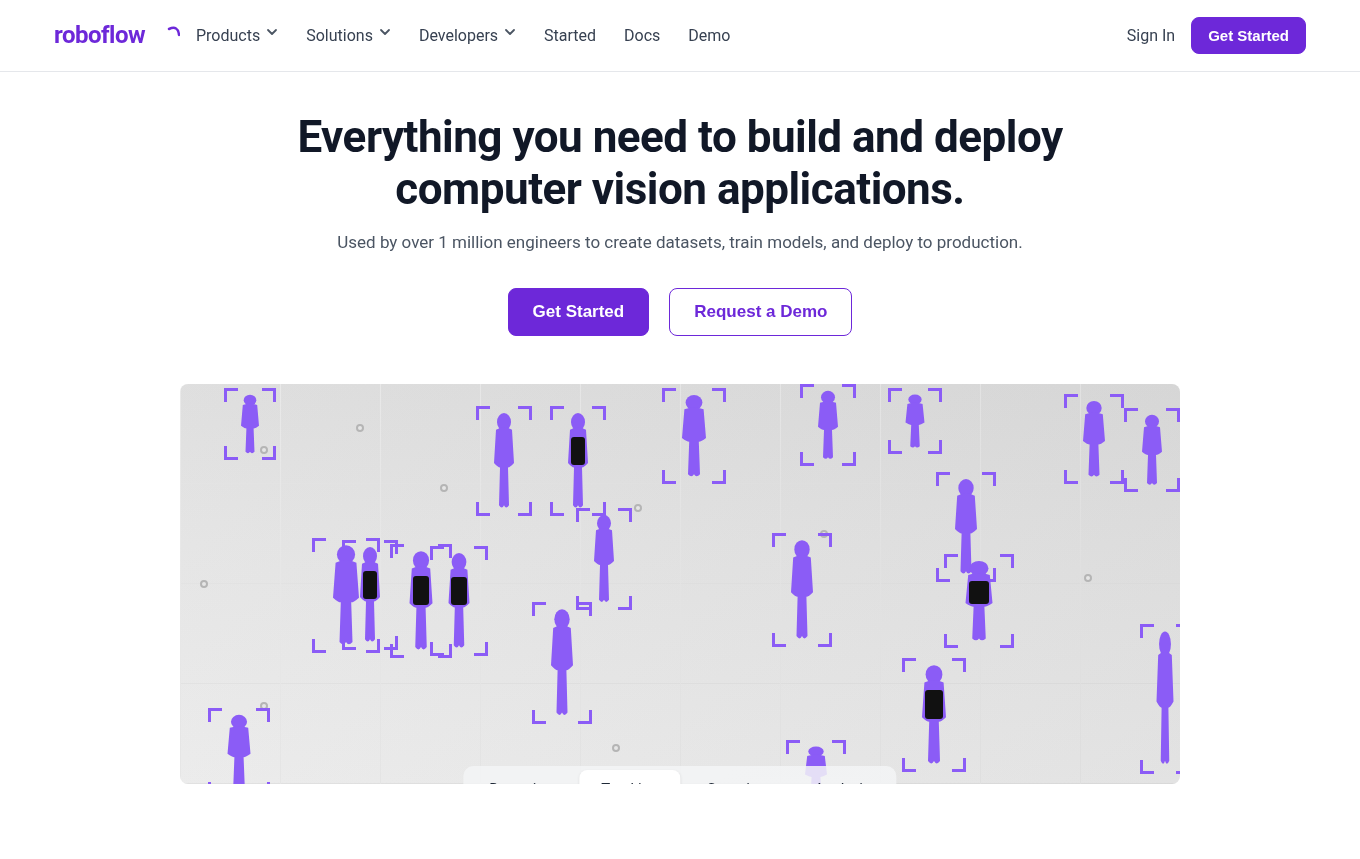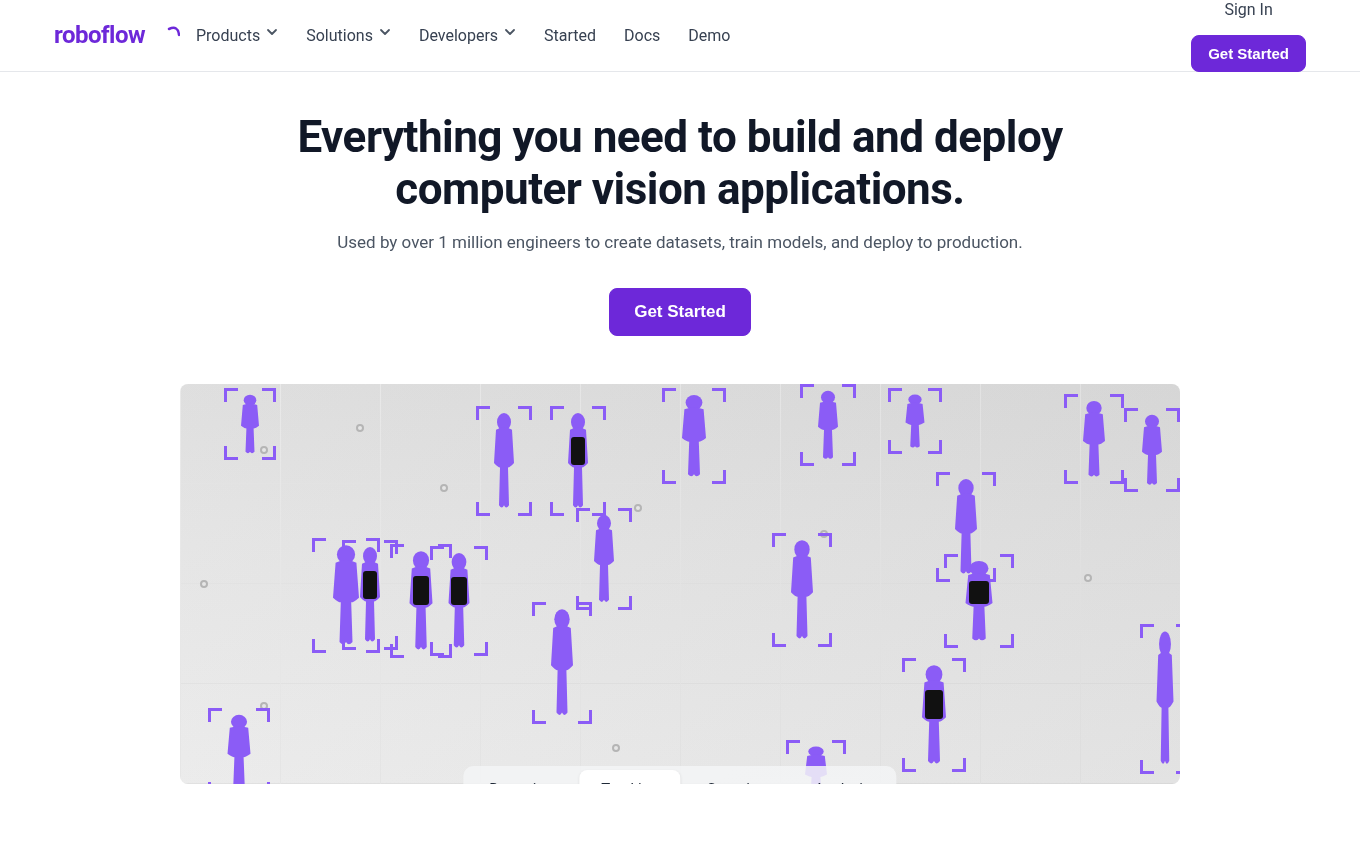--- a/index.html
+++ b/index.html
@@ -51,21 +51,20 @@
     height: 12px;
     display: inline-flex;
     align-items: center;
     justify-content: center;
   }
   .chevron svg { display:block; }
   .header-right {
     display: flex;
     align-items: center;
     gap: 16px;
-    flex-direction: column;
   }
   .signin {
     font-size: 16px;
     color: #374151;
     cursor: pointer;
   }
   .btn-outline {
     font-size: 15px;
     font-weight: 600;
     color: #6d28d9;
@@ -264,20 +263,21 @@
     <div class="signin">Sign In</div>
     <button class="btn-primary">Get Started</button>
   </div>
 </header>
 
 <section class="hero">
   <h1 class="hero-title">Everything you need to build and deploy computer vision applications.</h1>
   <p class="hero-sub">Used by over 1 million engineers to create datasets, train models, and deploy to production.</p>
   <div class="hero-cta">
     <button class="btn-primary">Get Started</button>
+    <button class="btn-outline">Request a Demo</button>
   </div>
 
   <div class="hero-visual-wrap">
     <div class="hero-visual" id="hero-visual">
         <div class="grid-dot" style="left: 80px; top: 62px;"></div>
         <div class="grid-dot" style="left: 176px; top: 40px;"></div>
         <div class="grid-dot" style="left: 260px; top: 100px;"></div>
         <div class="grid-dot" style="left: 454px; top: 120px;"></div>
         <div class="grid-dot" style="left: 640px; top: 146px;"></div>
         <div class="grid-dot" style="left: 904px; top: 190px;"></div>

